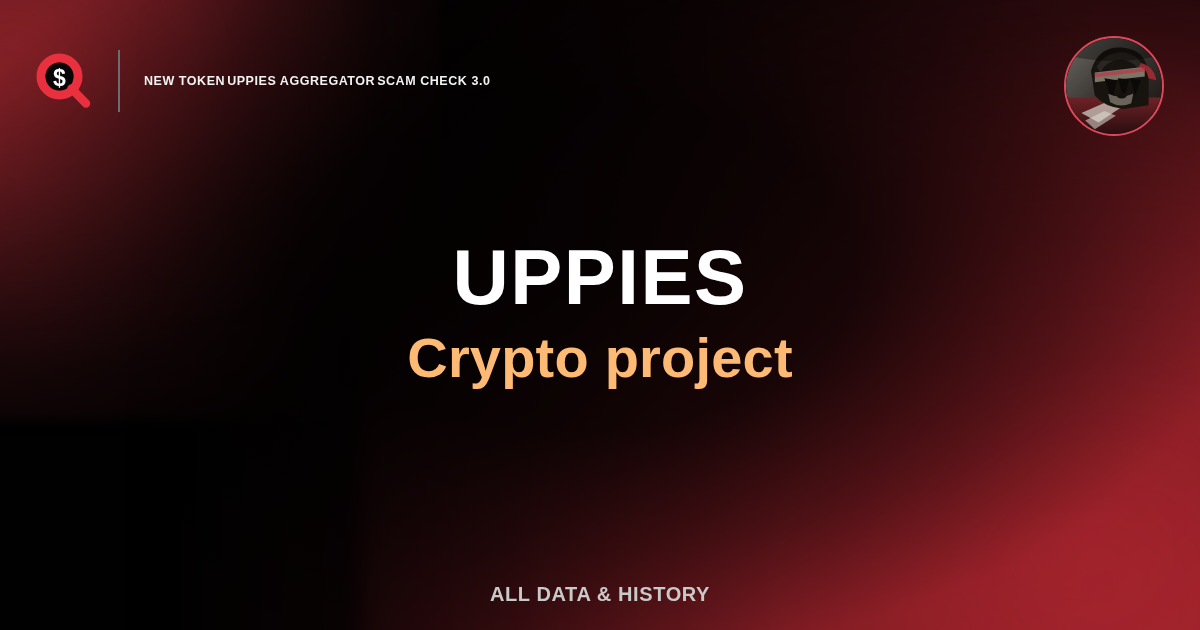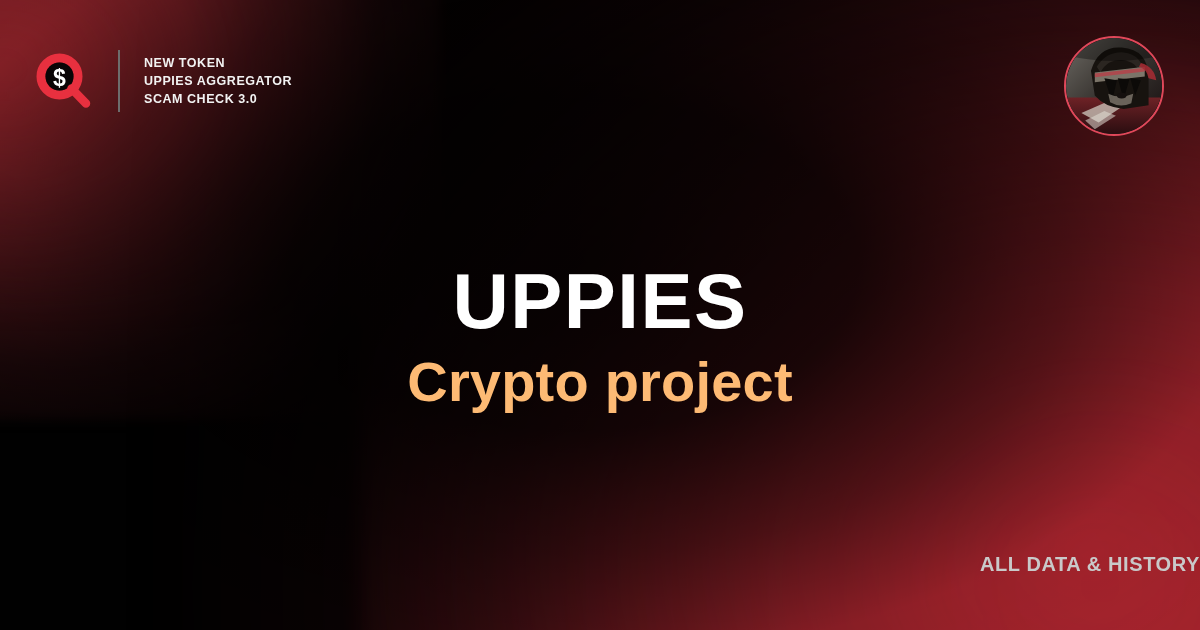--- a/index.html
+++ b/index.html
@@ -96,21 +96,21 @@
     color:#e8303f; letter-spacing:-0.8px;
     line-height:1; white-space:nowrap;
   }
   .divider {
     width:2px; height:62px;
     background:#6d6d6d;
     margin:0 24px 0 26px;
     flex:none;
   }
   .tagline {
-    display:flex; flex-direction:column;
+    display:flex; flex-direction:row;
     justify-content:center; gap:2px;
   }
   .tagline span {
     font-size:12.5px; font-weight:bold;
     color:#f2f2f2; letter-spacing:0.55px;
     line-height:1.28; white-space:nowrap;
   }
 
   
   .avatar {
@@ -124,39 +124,38 @@
     background:#140d0d;
   }
   .avatar svg { display:block; width:100%; height:100%; }
 
   
   .center {
     position:absolute;
     left:0; right:0; top:236px;
     text-align:center;
     z-index:4;
-    margin-top:24px;
   }
   .token-name {
     font-size:78px; font-weight:bold;
     color:#ffffff; letter-spacing:1.5px;
     line-height:1.06;
   }
   .token-sub {
     margin-top:8px;
     font-size:56px; font-weight:bold;
     color:#fdba74; letter-spacing:0.2px;
     line-height:1.1;
   }
 
   
   .footer {
     position:absolute;
-    left:0; right:0; bottom:54px;
-    text-align:right;
+    left:0; right:0; bottom:24px;
+    text-align:center;
     z-index:4;
   }
   .footer span {
     font-size:20px; font-weight:bold;
     color:#c9c9c9; letter-spacing:0.6px;
   }
 </style>
 </head>
 <body>
 

